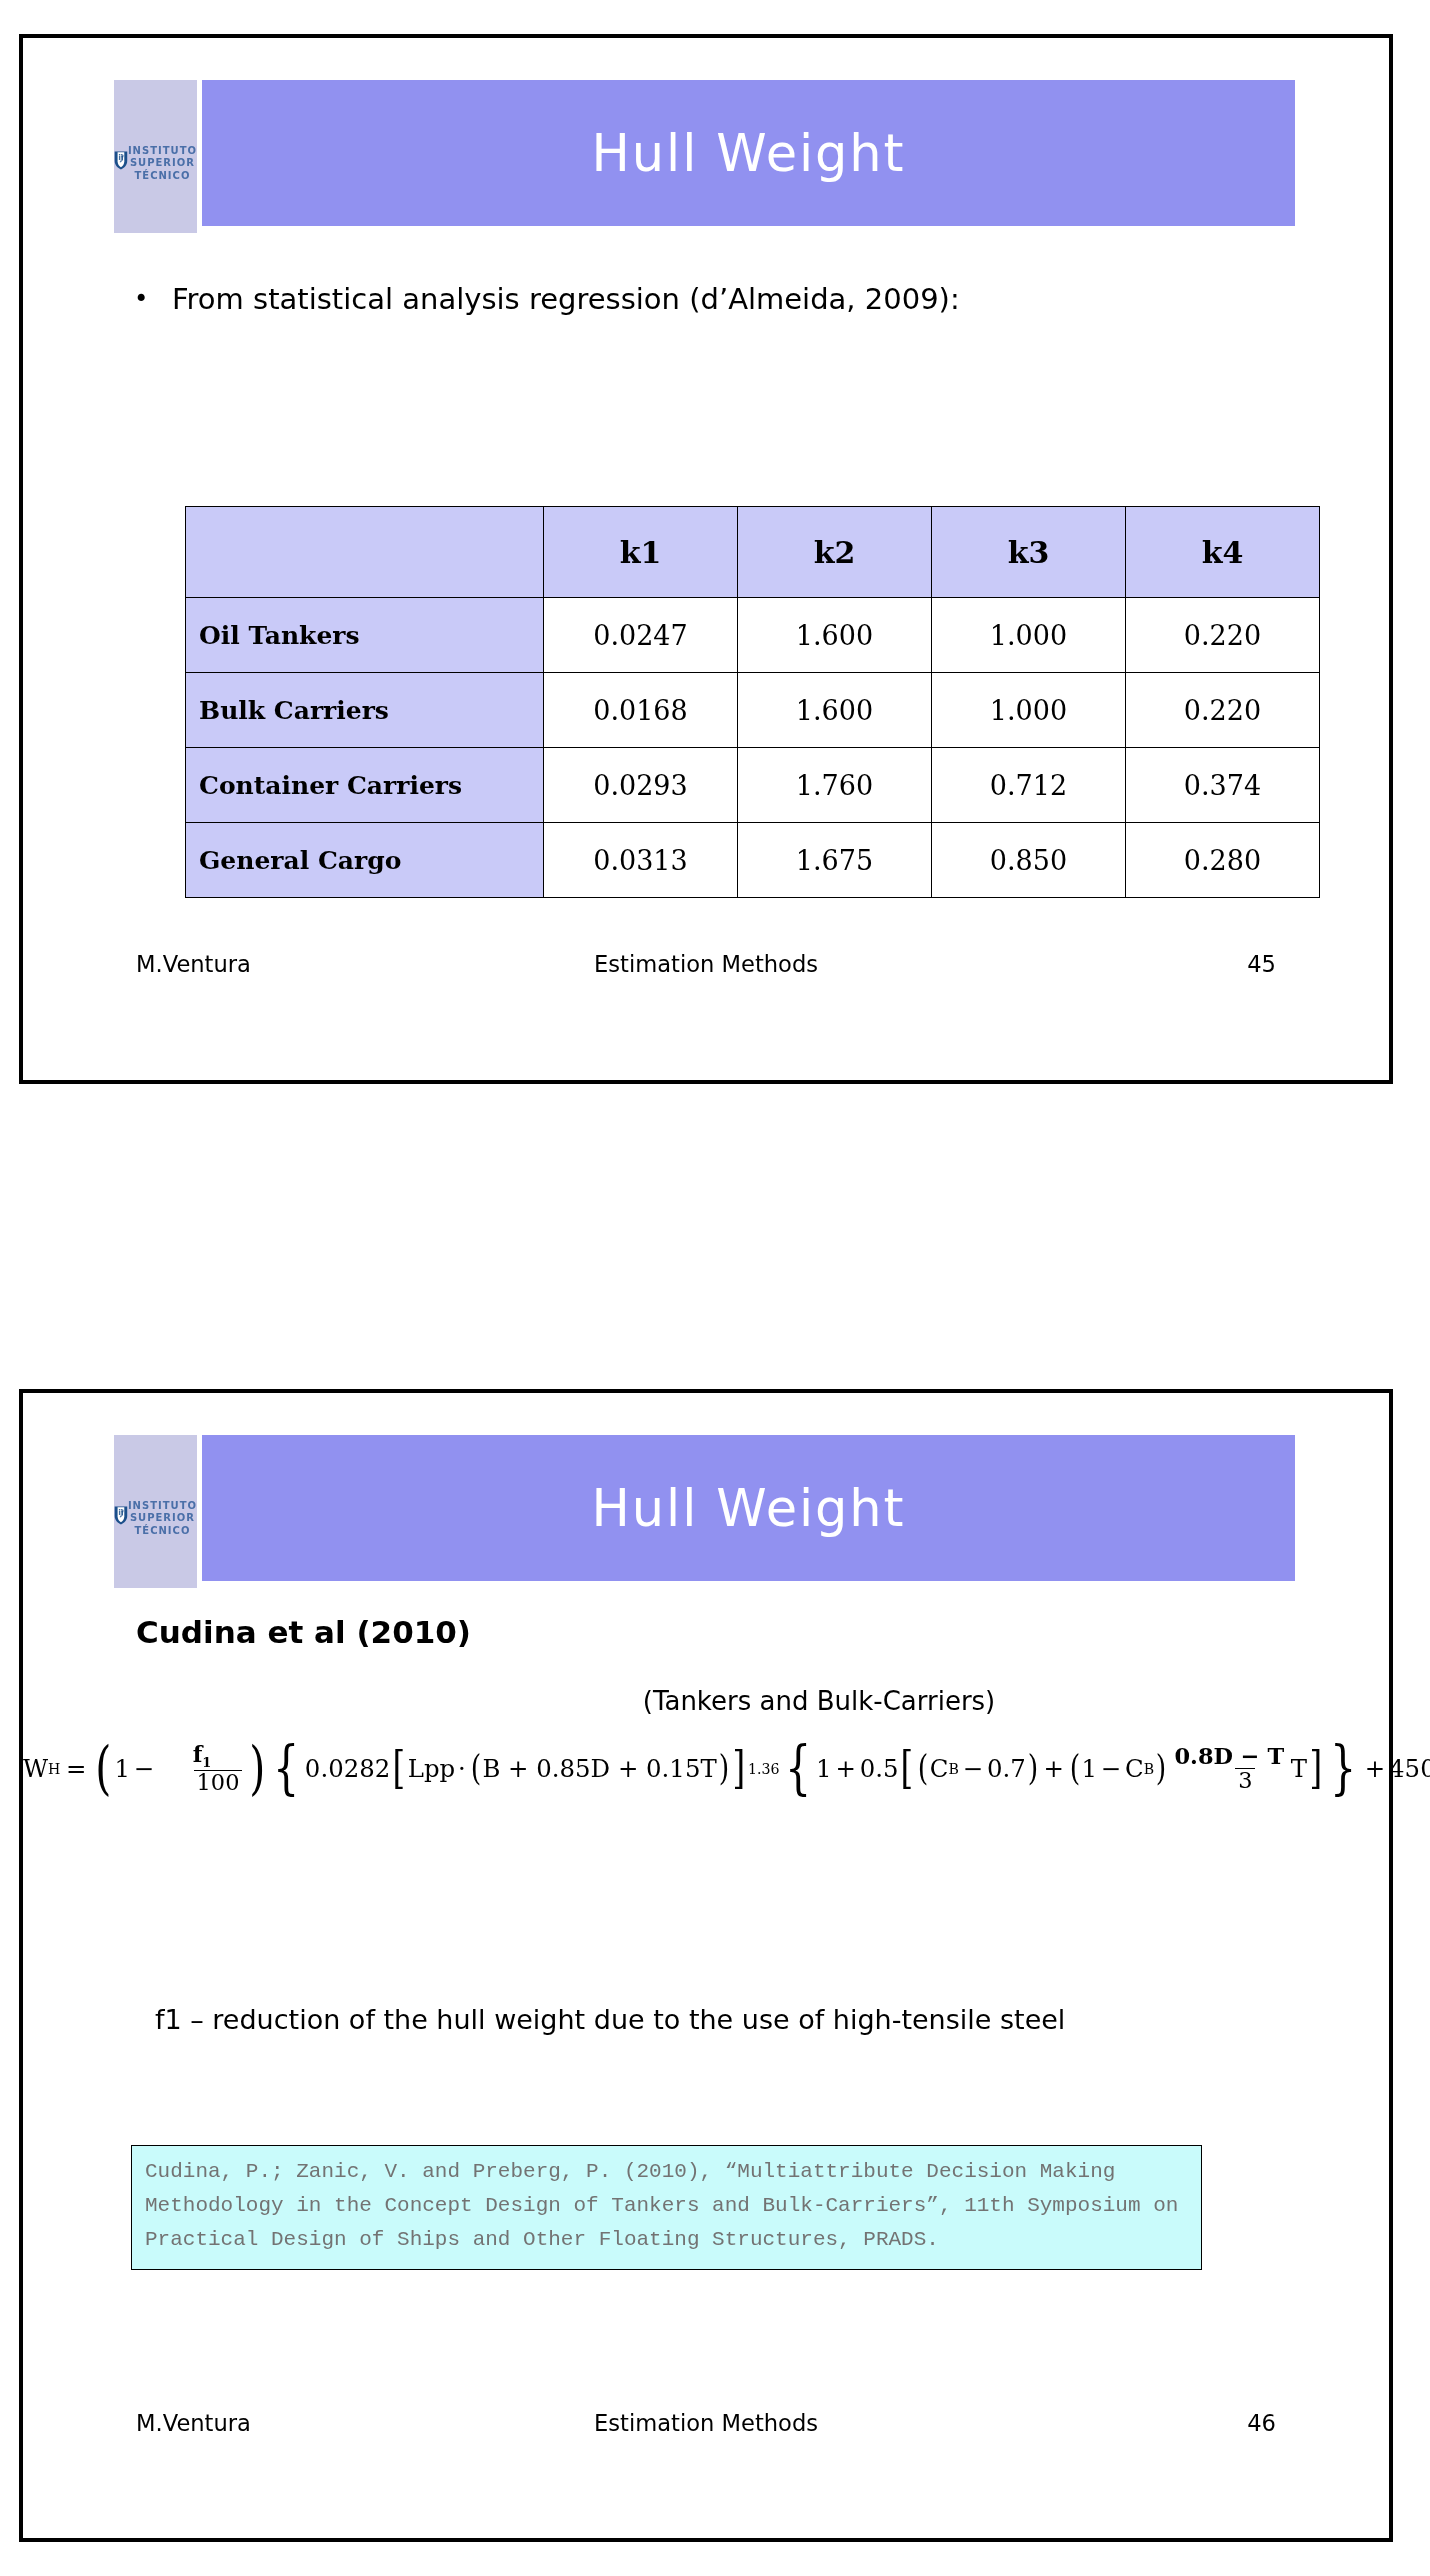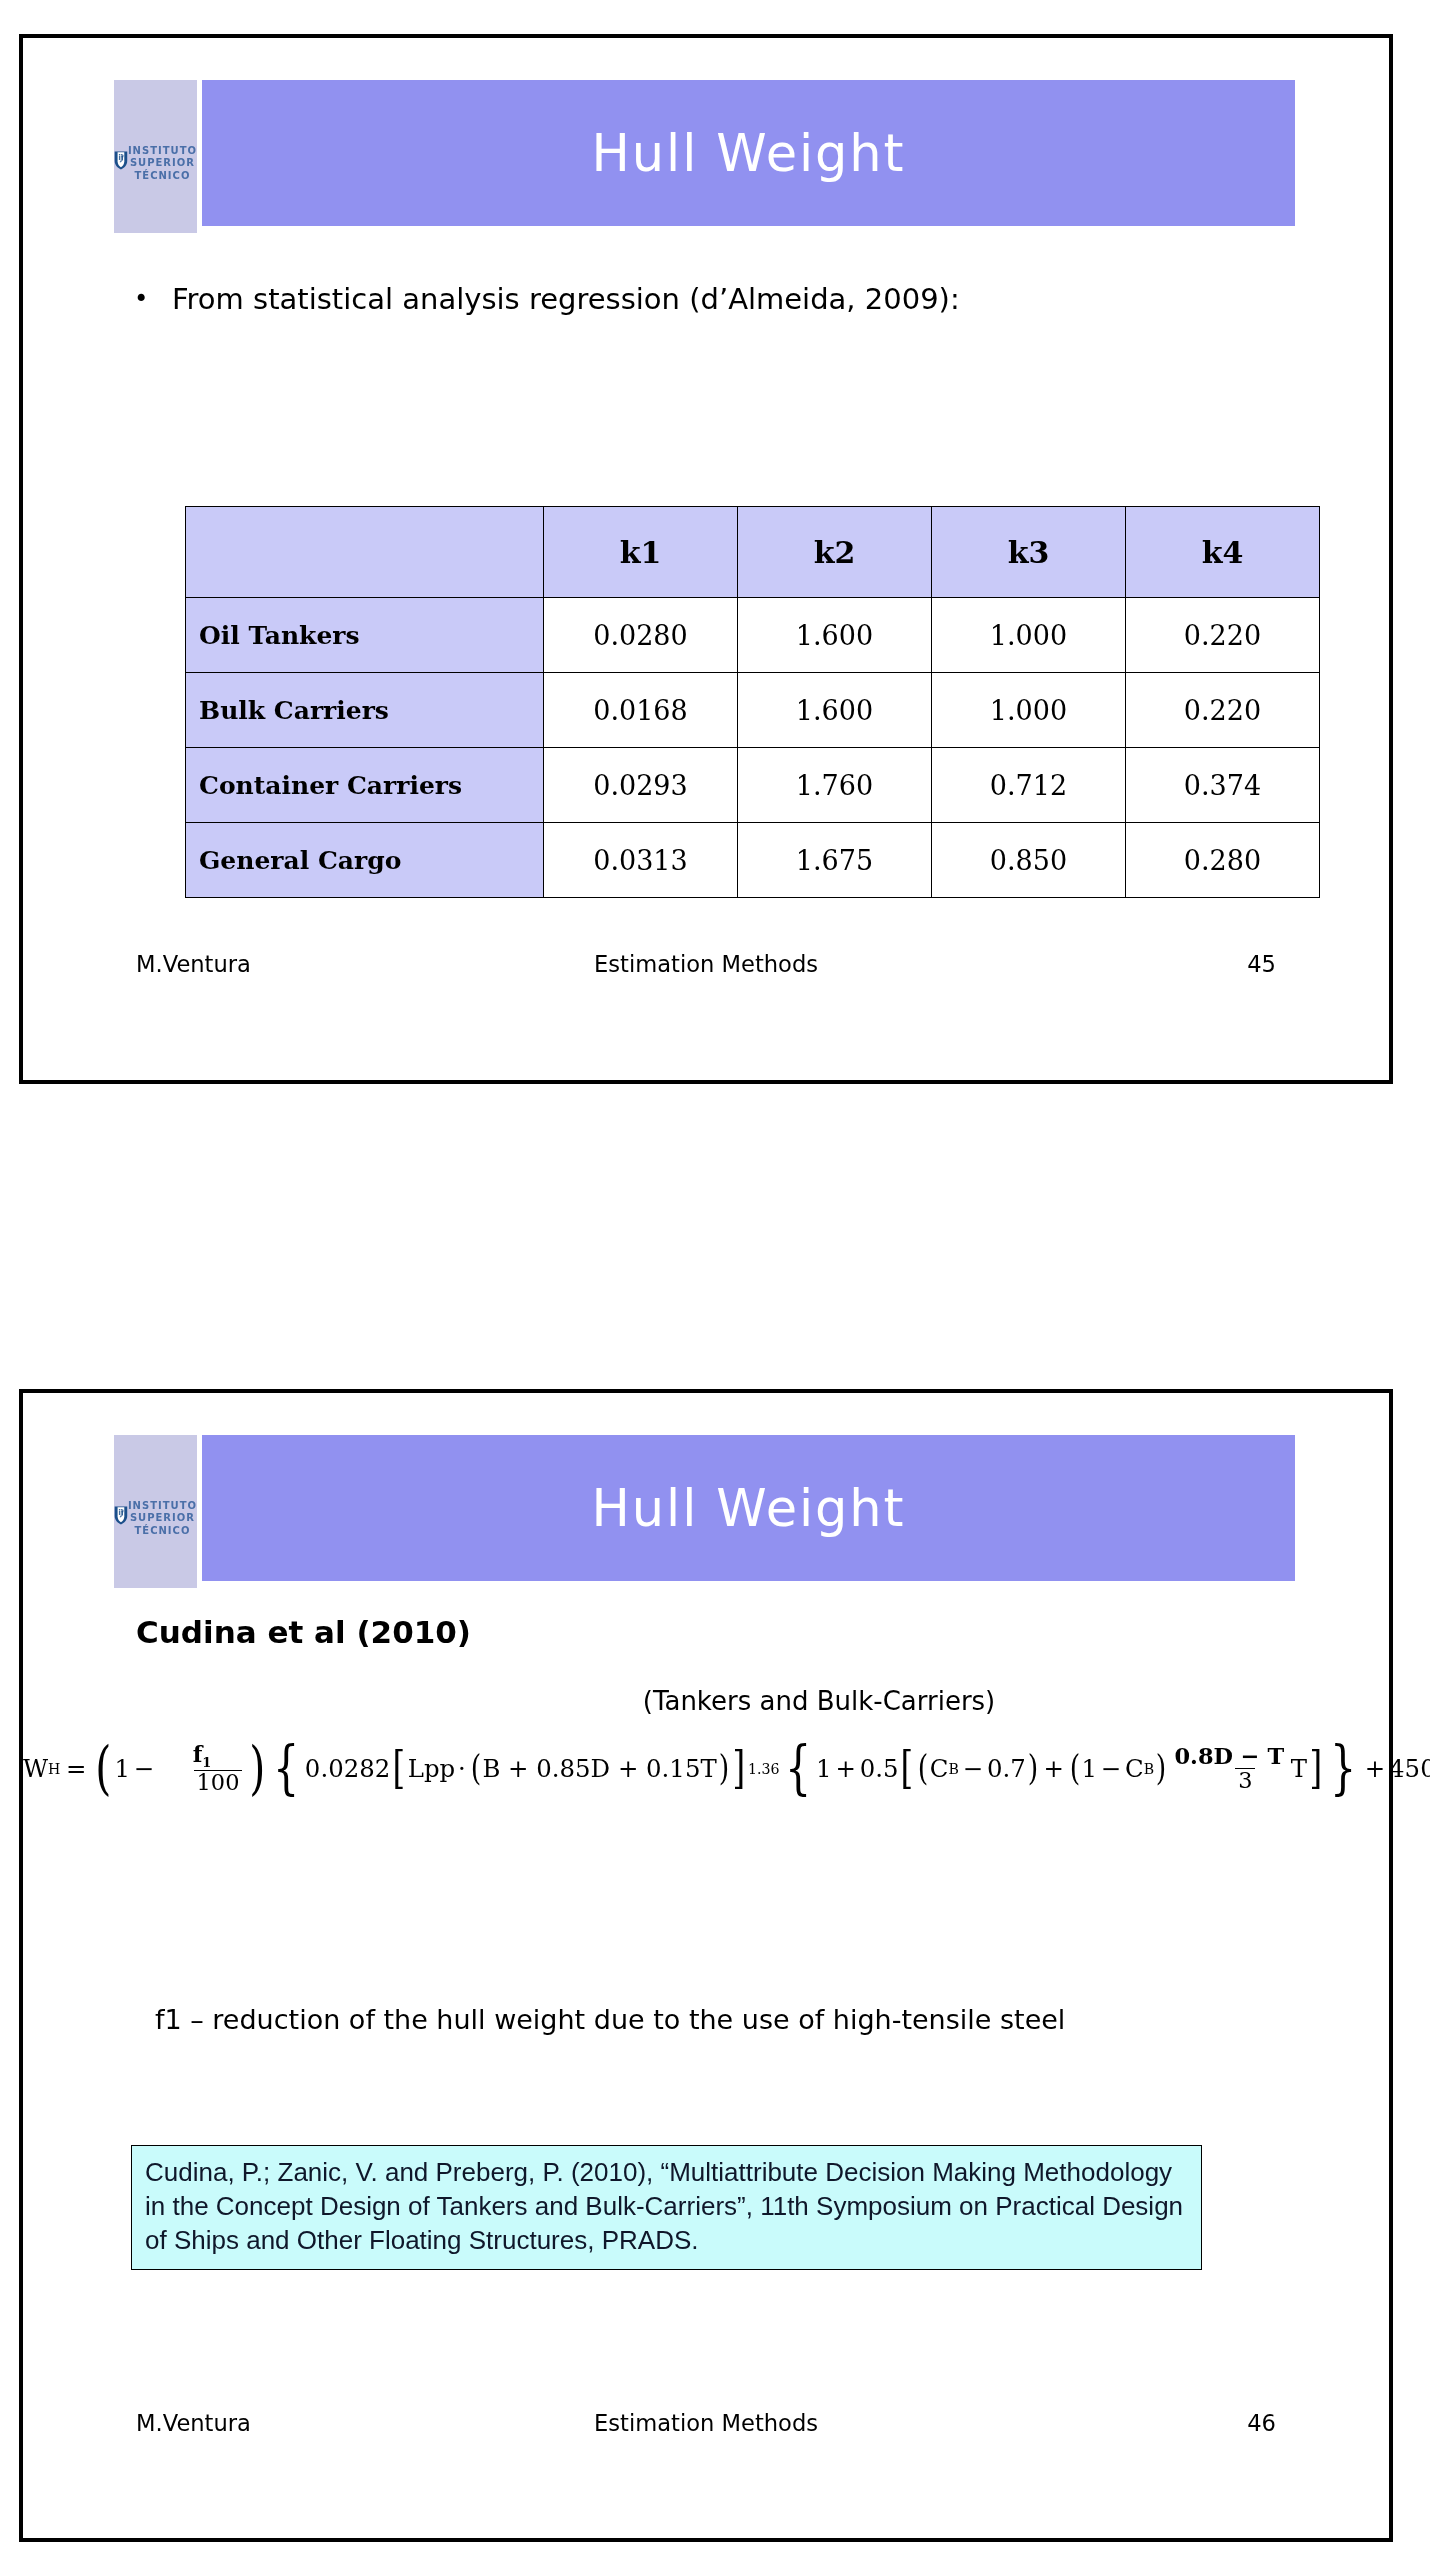--- a/index.html
+++ b/index.html
@@ -239,24 +239,24 @@
 
   .ref-box {
     position: absolute;
     left: 108px;
     top: 752px;
     width: 1071px;
     box-sizing: border-box;
     background: #c9fbfb;
     border: 1.9px solid #000000;
     padding: 9.4px 13px 11.3px 13px;
-    font-family: Liberation Sans, sans-serif;
-    font-size: 26px;
+    font-family: Liberation Mono, monospace;
+    font-size: 21px;
     line-height: 34px;
-    color: #0f172a;
+    color: #737373;
   }
 </style>
 </head>
 <body>
 
 <div class="slide" id="slide-45">
   <div class="slide-inner">
 
     <div class="logo">
       <svg class="logo-shield" viewBox="0 0 62 84">
@@ -291,21 +291,21 @@
       <tbody>
         <tr>
           <td class="corner-cell"></td>
           <td class="col-head">k1</td>
           <td class="col-head">k2</td>
           <td class="col-head">k3</td>
           <td class="col-head">k4</td>
         </tr>
         <tr>
           <td class="row-head">Oil Tankers</td>
-          <td class="val-cell">0.0280</td>
+          <td class="val-cell">0.0247</td>
           <td class="val-cell">1.600</td>
           <td class="val-cell">1.000</td>
           <td class="val-cell">0.220</td>
         </tr>
         <tr>
           <td class="row-head">Bulk Carriers</td>
           <td class="val-cell">0.0168</td>
           <td class="val-cell">1.600</td>
           <td class="val-cell">1.000</td>
           <td class="val-cell">0.220</td>

